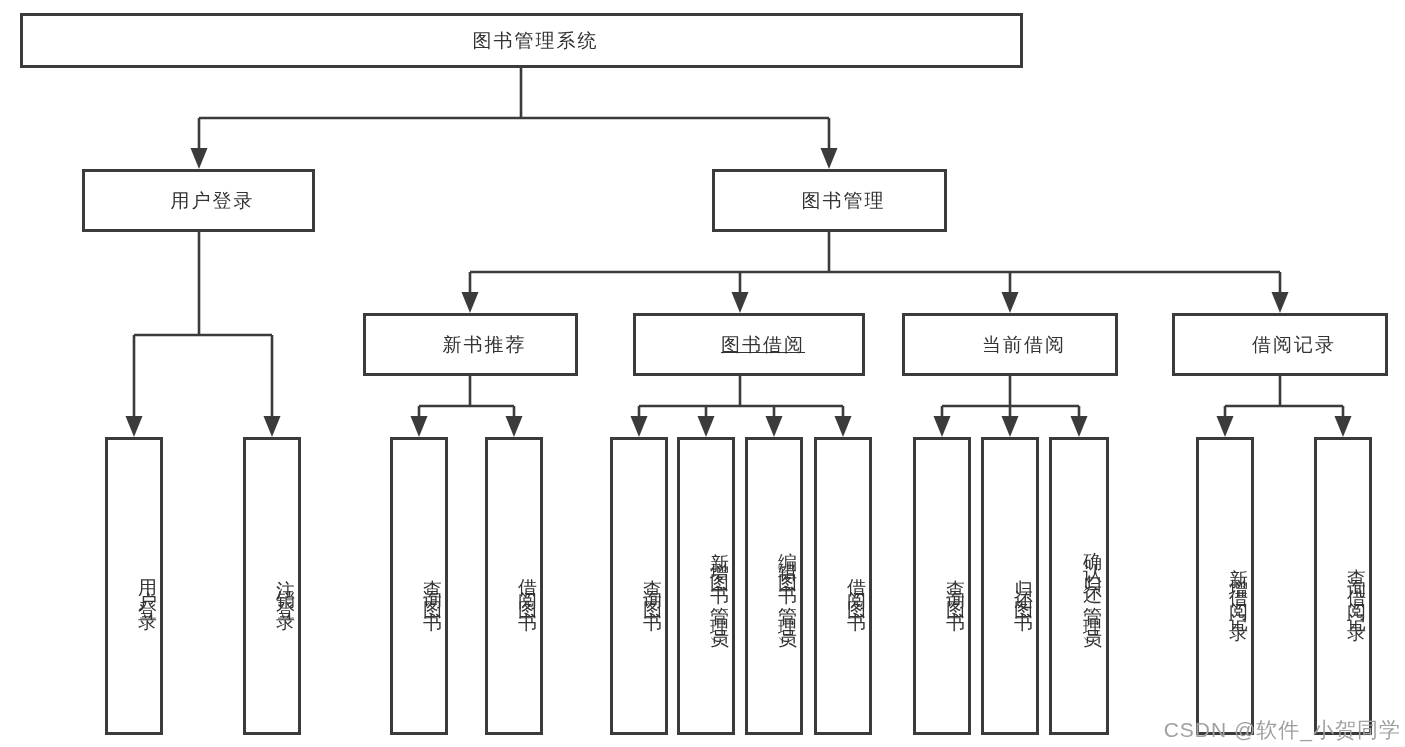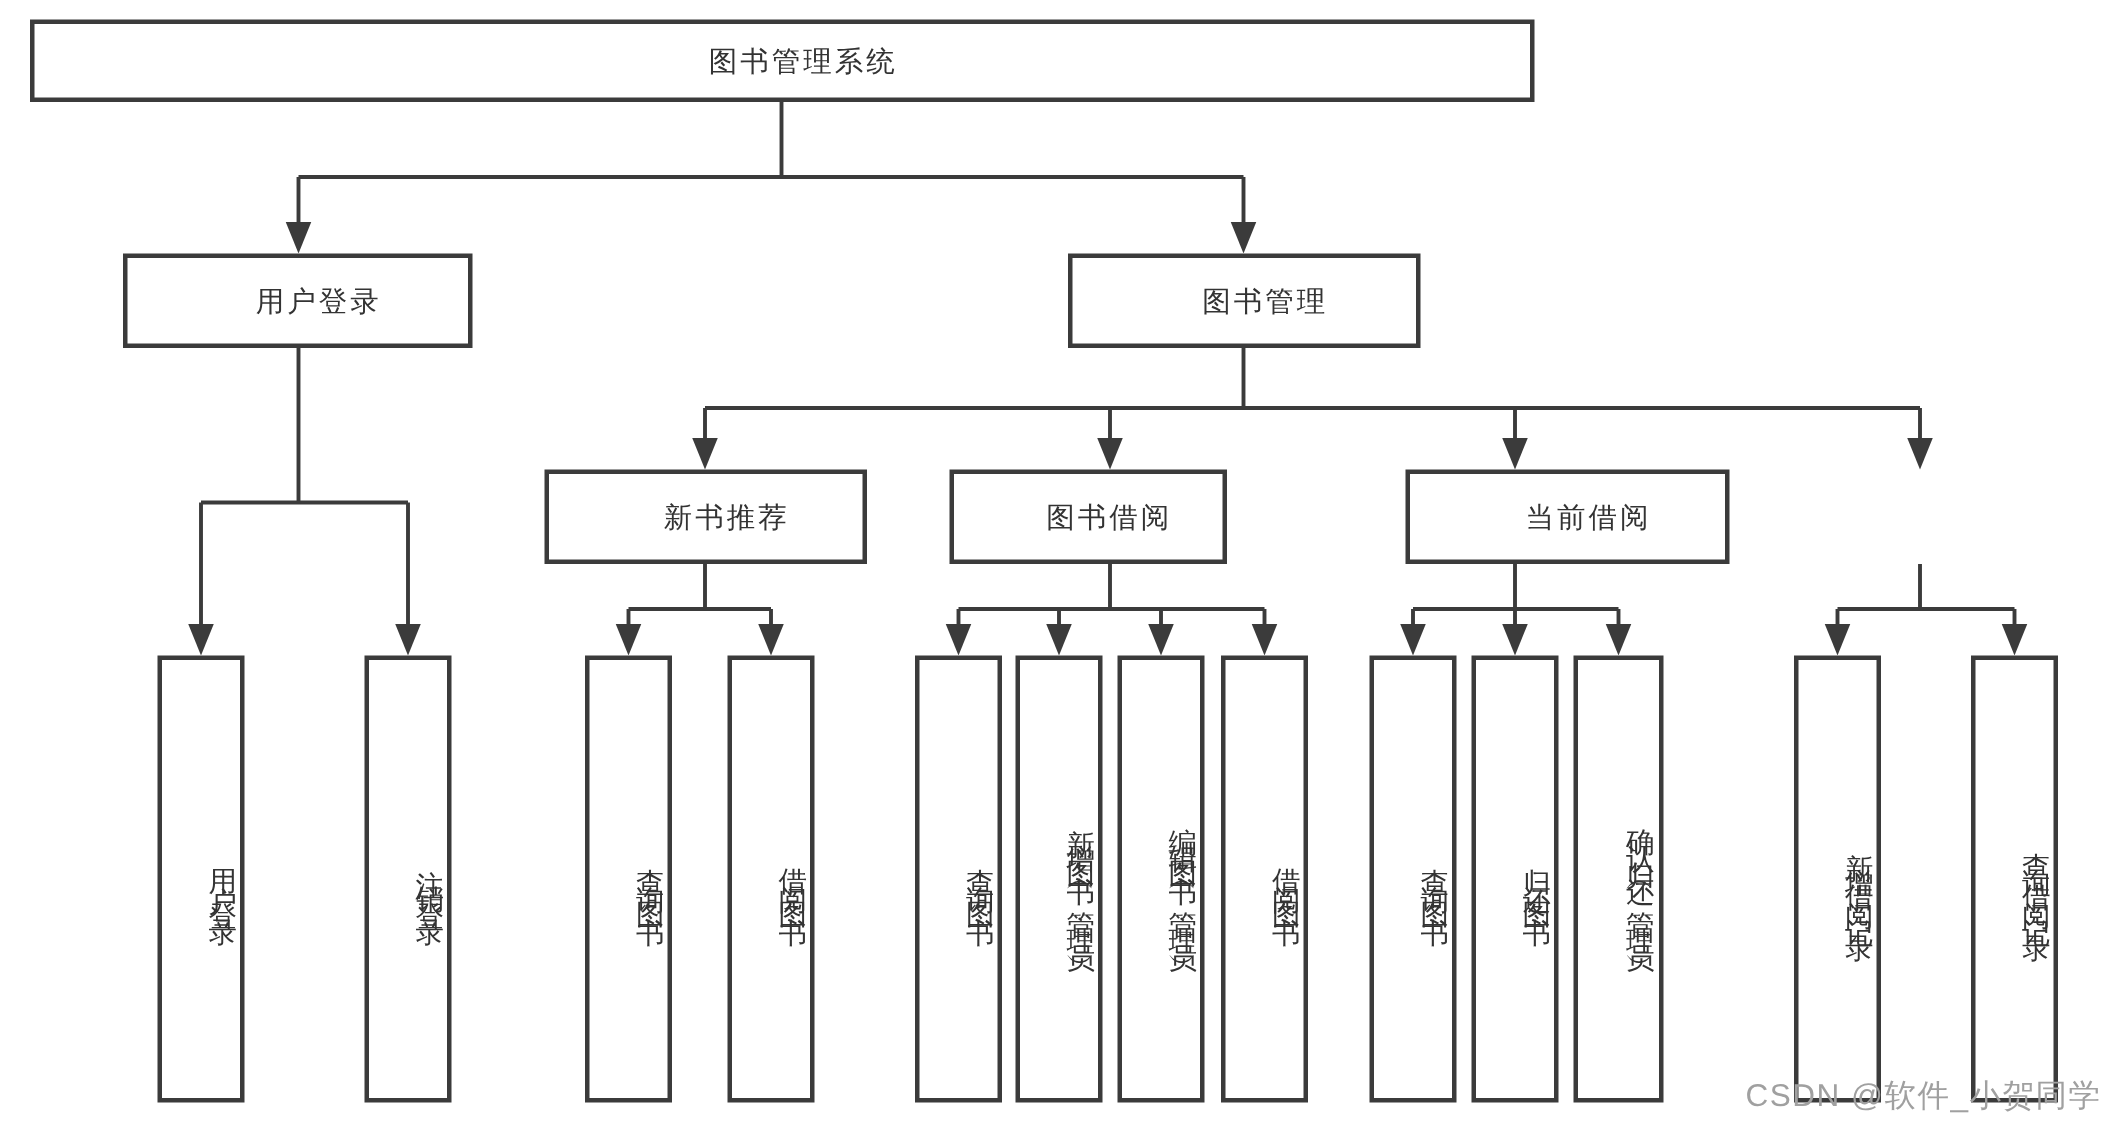--- a/index.html
+++ b/index.html
@@ -134,22 +134,23 @@
       <polygon points="1334.5,416 1351.5,416 1343,437"></polygon>
     </g>
   </svg>
 
   <div class="node h" style="left:20px; top:13px; width:1003px; height:55px;">图书管理系统</div>
 
   <div class="node h" style="left:82px; top:169px; width:233px; height:63px;">用户登录</div>
   <div class="node h" style="left:363px; top:313px; width:215px; height:63px;">新书推荐</div>
 
   <div class="node h" style="left:712px; top:169px; width:235px; height:63px;">图书管理</div>
-  <div class="node h" style="left:633px; top:313px; width:185px; height:63px;">图书借阅</div>
-  <div class="node h" style="left:902px; top:313px; width:216px; height:63px;margin-left:35px;">当前借阅</div>
+  <div class="node h" style="left:633px; top:313px; width:232px; height:63px;text-decoration:underline;">图书借阅</div>
+  <div class="node h" style="left:902px; top:313px; width:216px; height:63px;">当前借阅</div>
+  <div class="node h" style="left:1172px; top:313px; width:216px; height:63px;">借阅记录</div>
 
   <div class="node v" style="left:105px; top:437px; width:58px; height:298px;">用户登录</div>
   <div class="node v" style="left:243px; top:437px; width:58px; height:298px;">注销登录</div>
 
   <div class="node v" style="left:390px; top:437px; width:58px; height:298px;">查询图书</div>
   <div class="node v" style="left:485px; top:437px; width:58px; height:298px;">借阅图书</div>
 
   <div class="node v" style="left:610px; top:437px; width:58px; height:298px;">查询图书</div>
   <div class="node v" style="left:677px; top:437px; width:58px; height:298px;">新增图书（管理员）</div>
   <div class="node v" style="left:745px; top:437px; width:58px; height:298px;">编辑图书（管理员）</div>

